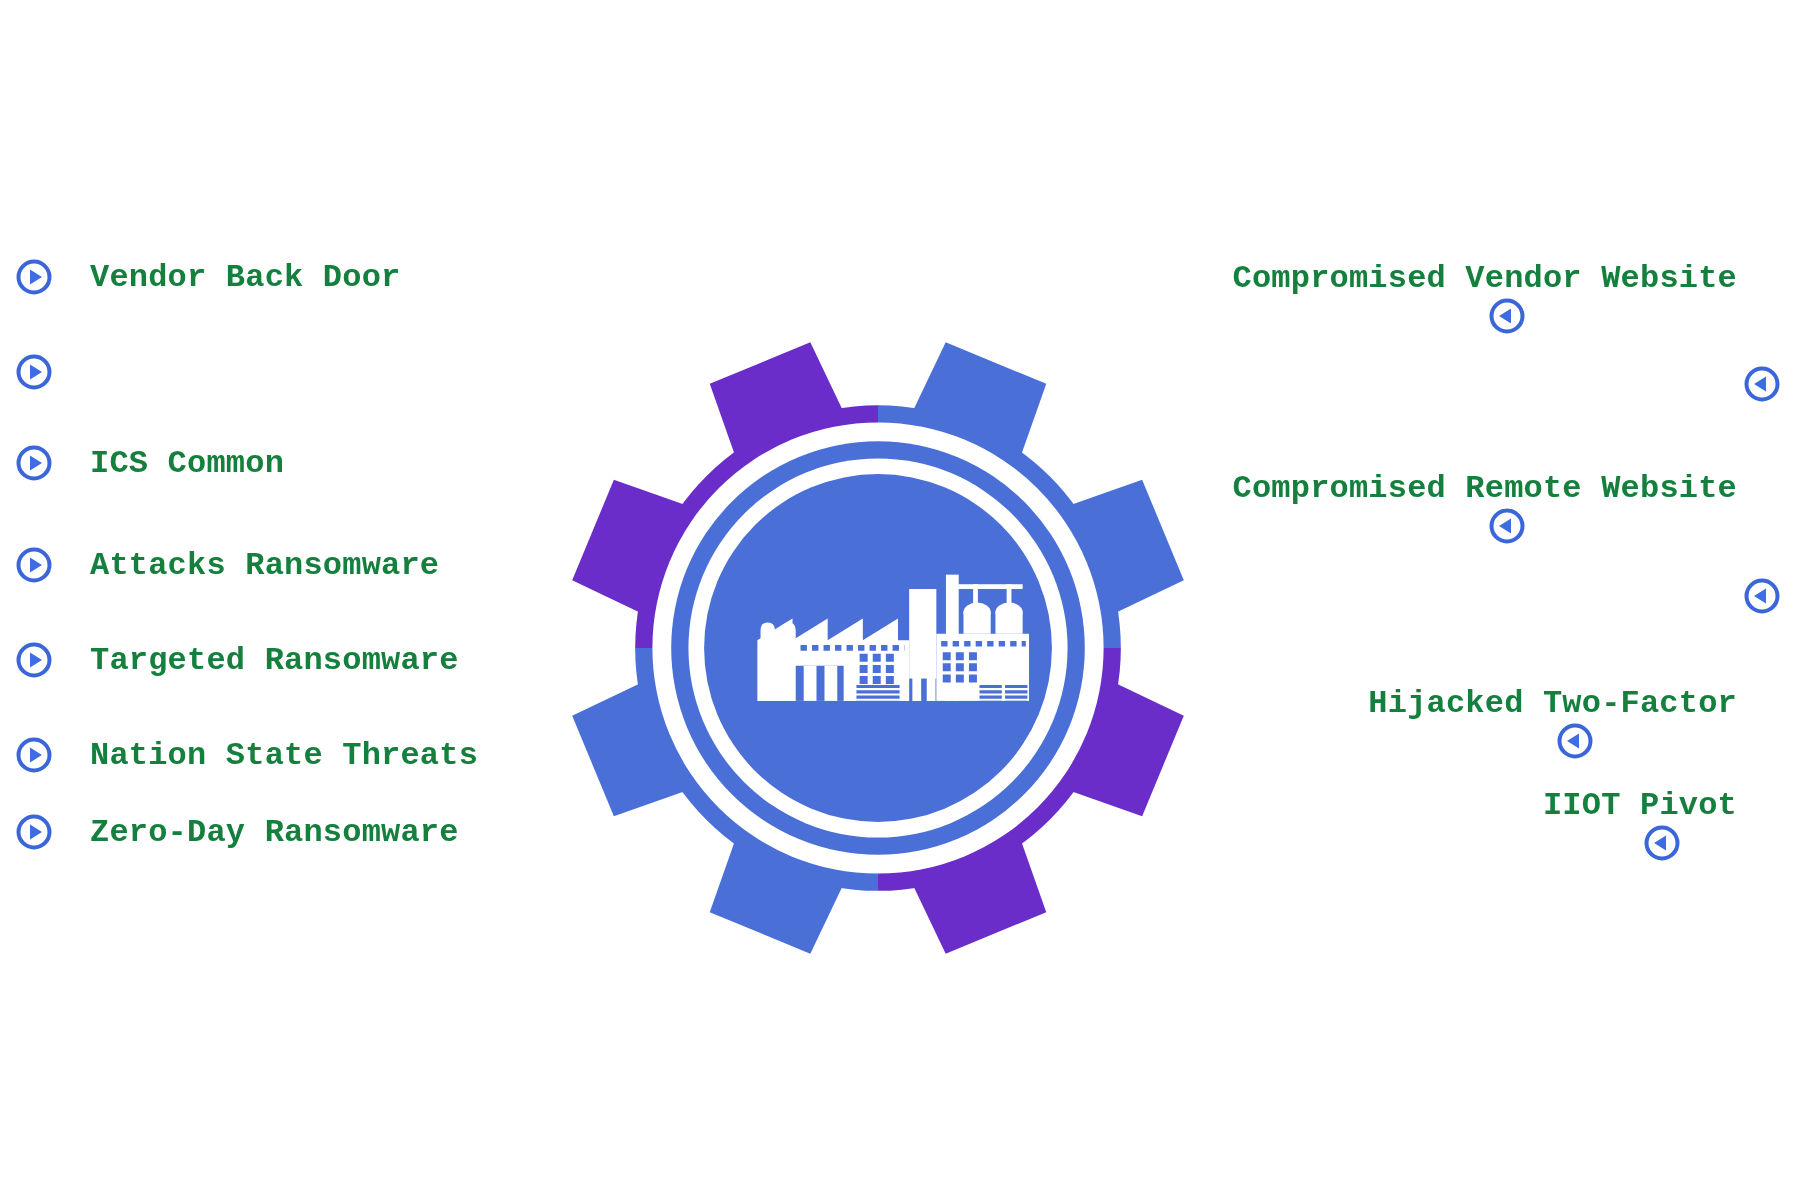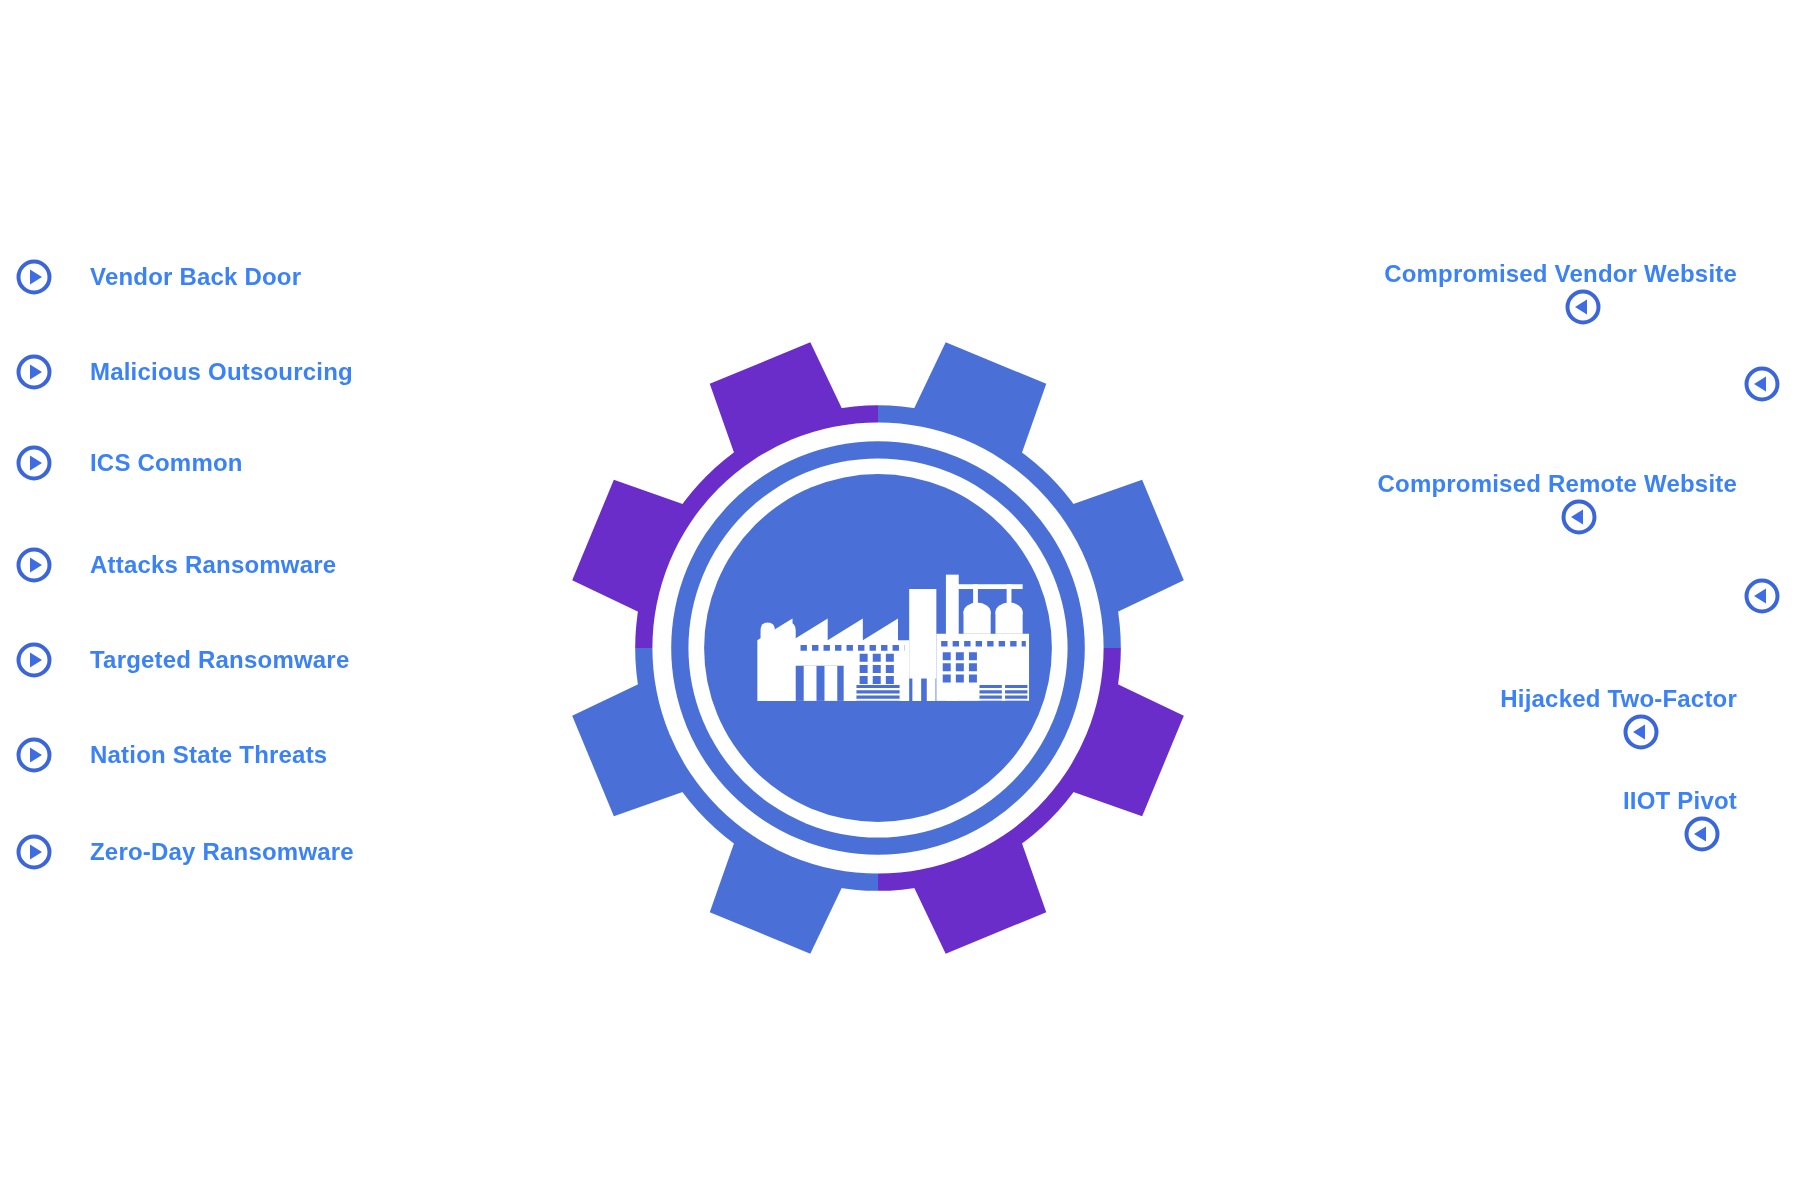--- a/index.html
+++ b/index.html
@@ -2,22 +2,23 @@
 <html><head>
 <meta charset="utf-8">
 <style>
   html,body{margin:0;padding:0;background:#ffffff;}
   .canvas{
     position:relative;width:1800px;height:1200px;background:#ffffff;
     font-family:"Liberation Sans", sans-serif;overflow:hidden;
   }
   .item{position:absolute;display:flex;align-items:center;height:40px;}
   .item .label{
-    font-weight:bold;font-size:24px;color:#3b82f6;white-space:nowrap;
+    font-weight:bold;font-size:32px;color:#15803d;white-space:nowrap;
     letter-spacing:0.2px;
+    font-family:Liberation Mono, monospace;
   }
   .item.left-row{left:15px;}
   .item.left-row .label{margin-left:37px;}
   .item.right-row{right:19px;flex-direction:column;}
   .item.right-row .label{margin-right:44px;}
   .arrow-btn{width:38px;height:38px;display:block;cursor:pointer;flex:0 0 auto;}
   .gear-wrap{position:absolute;left:549px;top:319px;width:658px;height:658px;}
 </style>
 </head>
 <body>
@@ -104,21 +105,20 @@
       <circle cx="19" cy="19" r="15.5" fill="#ffffff" stroke-width="4" stroke="#3a66d9"></circle>
       <polygon points="15,11.5 27,19 15,26.5" fill="#3e6ce4"></polygon>
     </svg>
     <span class="label">Vendor Back Door</span>
   </div>
   <div class="item left-row" style="top:352px">
     <svg class="arrow-btn" viewBox="0 0 38 38">
       <circle cx="19" cy="19" r="15.5" fill="#ffffff" stroke-width="4" stroke="#3a66d9"></circle>
       <polygon points="15,11.5 27,19 15,26.5" fill="#3e6ce4"></polygon>
     </svg>
-    <span class="label">Malicious Outsourcing</span>
   </div>
   <div class="item left-row" style="top:443px">
     <svg class="arrow-btn" viewBox="0 0 38 38">
       <circle cx="19" cy="19" r="15.5" fill="#ffffff" stroke-width="4" stroke="#3a66d9"></circle>
       <polygon points="15,11.5 27,19 15,26.5" fill="#3e6ce4"></polygon>
     </svg>
     <span class="label">ICS Common</span>
   </div>
   <div class="item left-row" style="top:545px">
     <svg class="arrow-btn" viewBox="0 0 38 38">
@@ -134,21 +134,21 @@
     </svg>
     <span class="label">Targeted Ransomware</span>
   </div>
   <div class="item left-row" style="top:735px">
     <svg class="arrow-btn" viewBox="0 0 38 38">
       <circle cx="19" cy="19" r="15.5" fill="#ffffff" stroke-width="4" stroke="#3a66d9"></circle>
       <polygon points="15,11.5 27,19 15,26.5" fill="#3e6ce4"></polygon>
     </svg>
     <span class="label">Nation State Threats</span>
   </div>
-  <div class="item left-row" style="top:832px">
+  <div class="item left-row" style="top:812px">
     <svg class="arrow-btn" viewBox="0 0 38 38">
       <circle cx="19" cy="19" r="15.5" fill="#ffffff" stroke-width="4" stroke="#3a66d9"></circle>
       <polygon points="15,11.5 27,19 15,26.5" fill="#3e6ce4"></polygon>
     </svg>
     <span class="label">Zero-Day Ransomware</span>
   </div>
 
   <div class="item right-row" style="top:260px">
     <span class="label">Compromised Vendor Website</span>
     <svg class="arrow-btn" viewBox="0 0 38 38">

